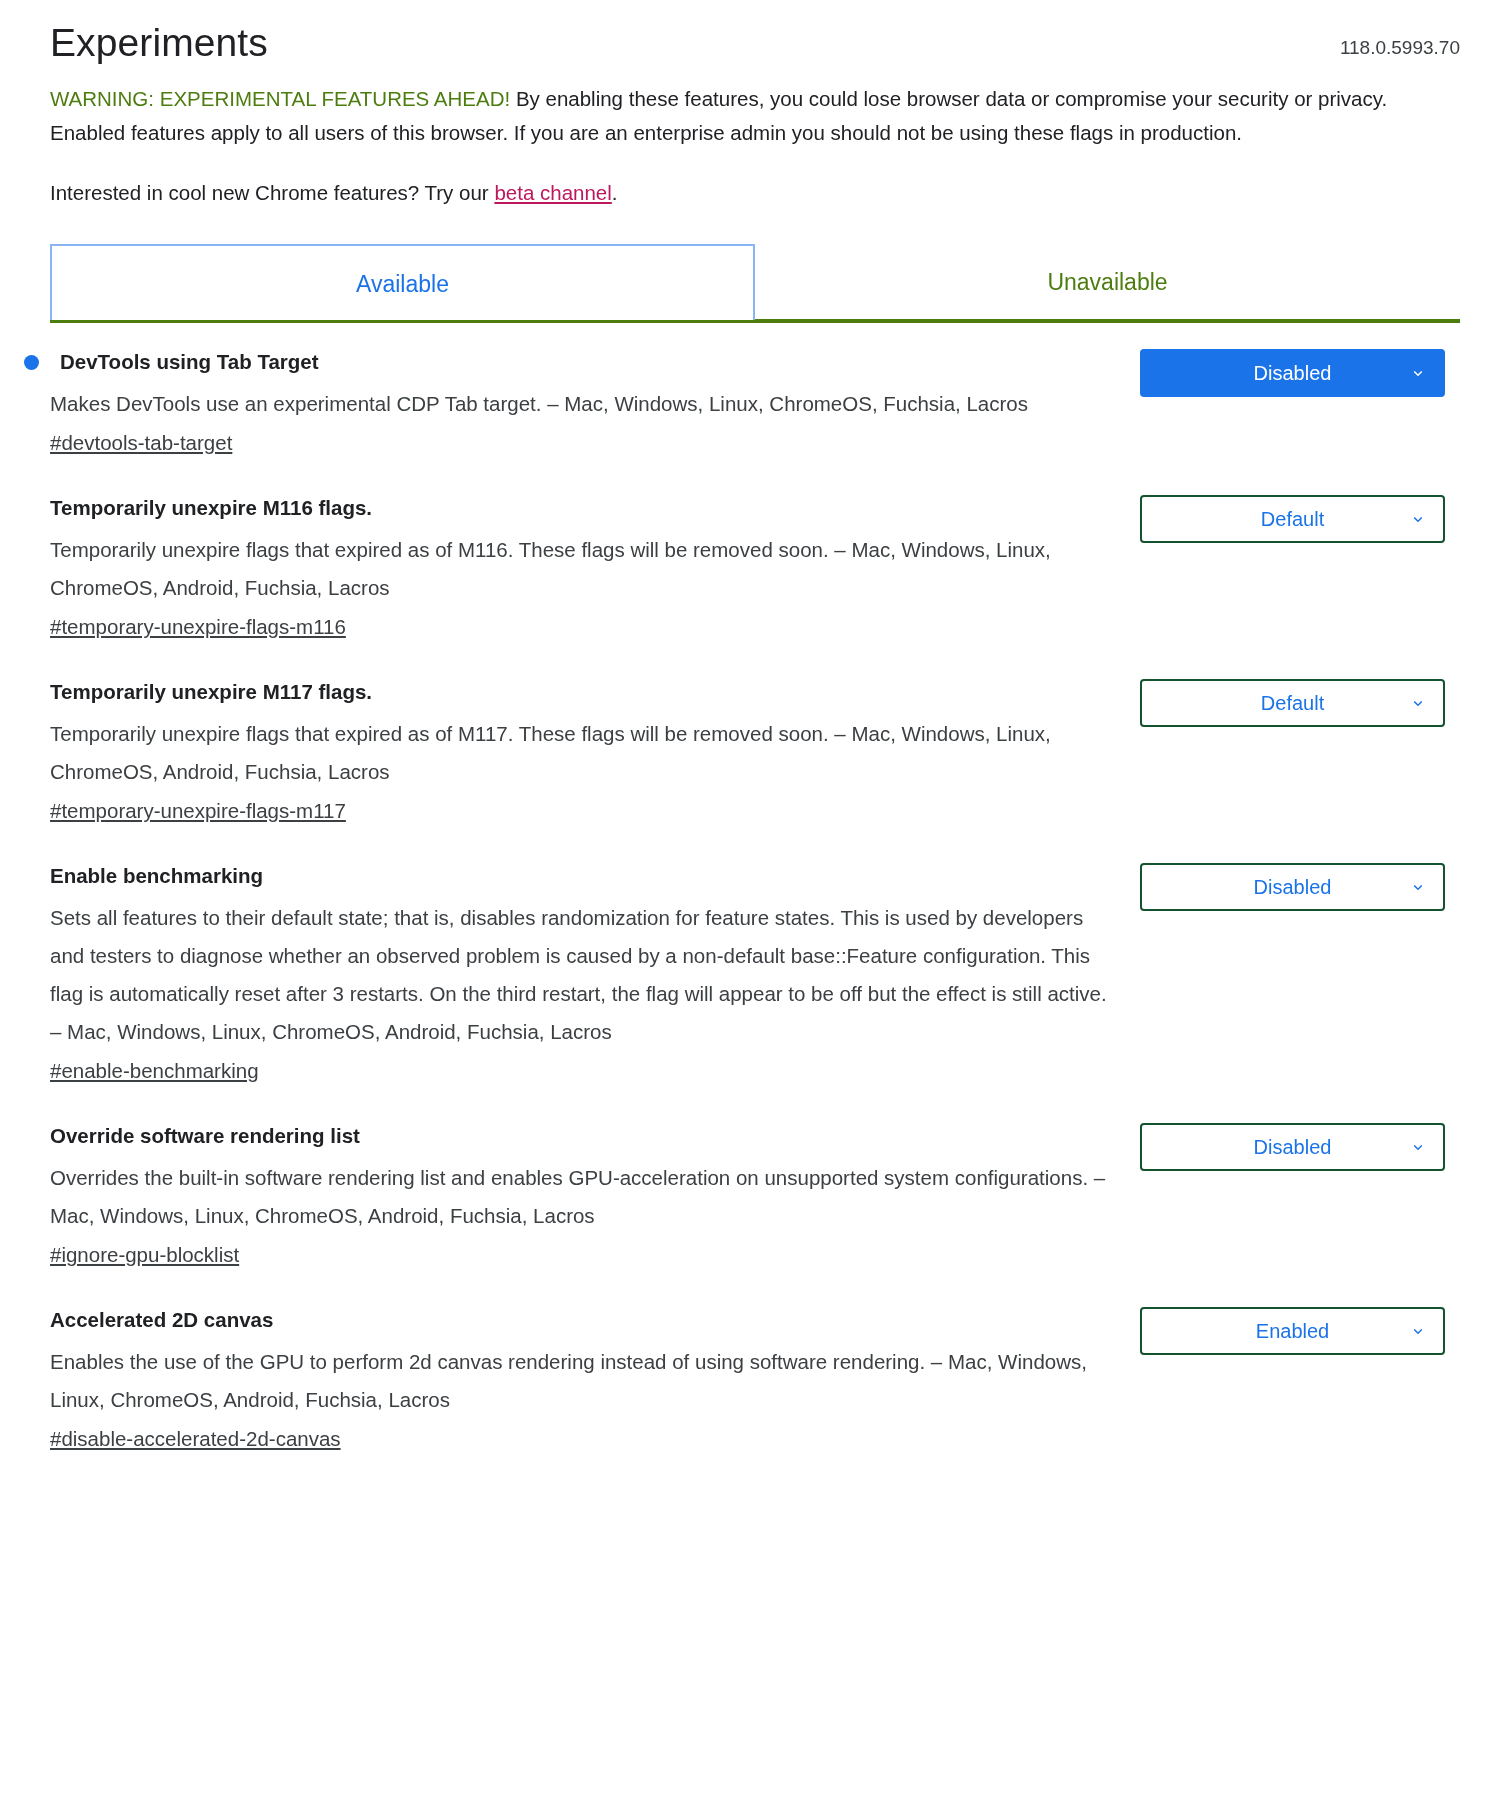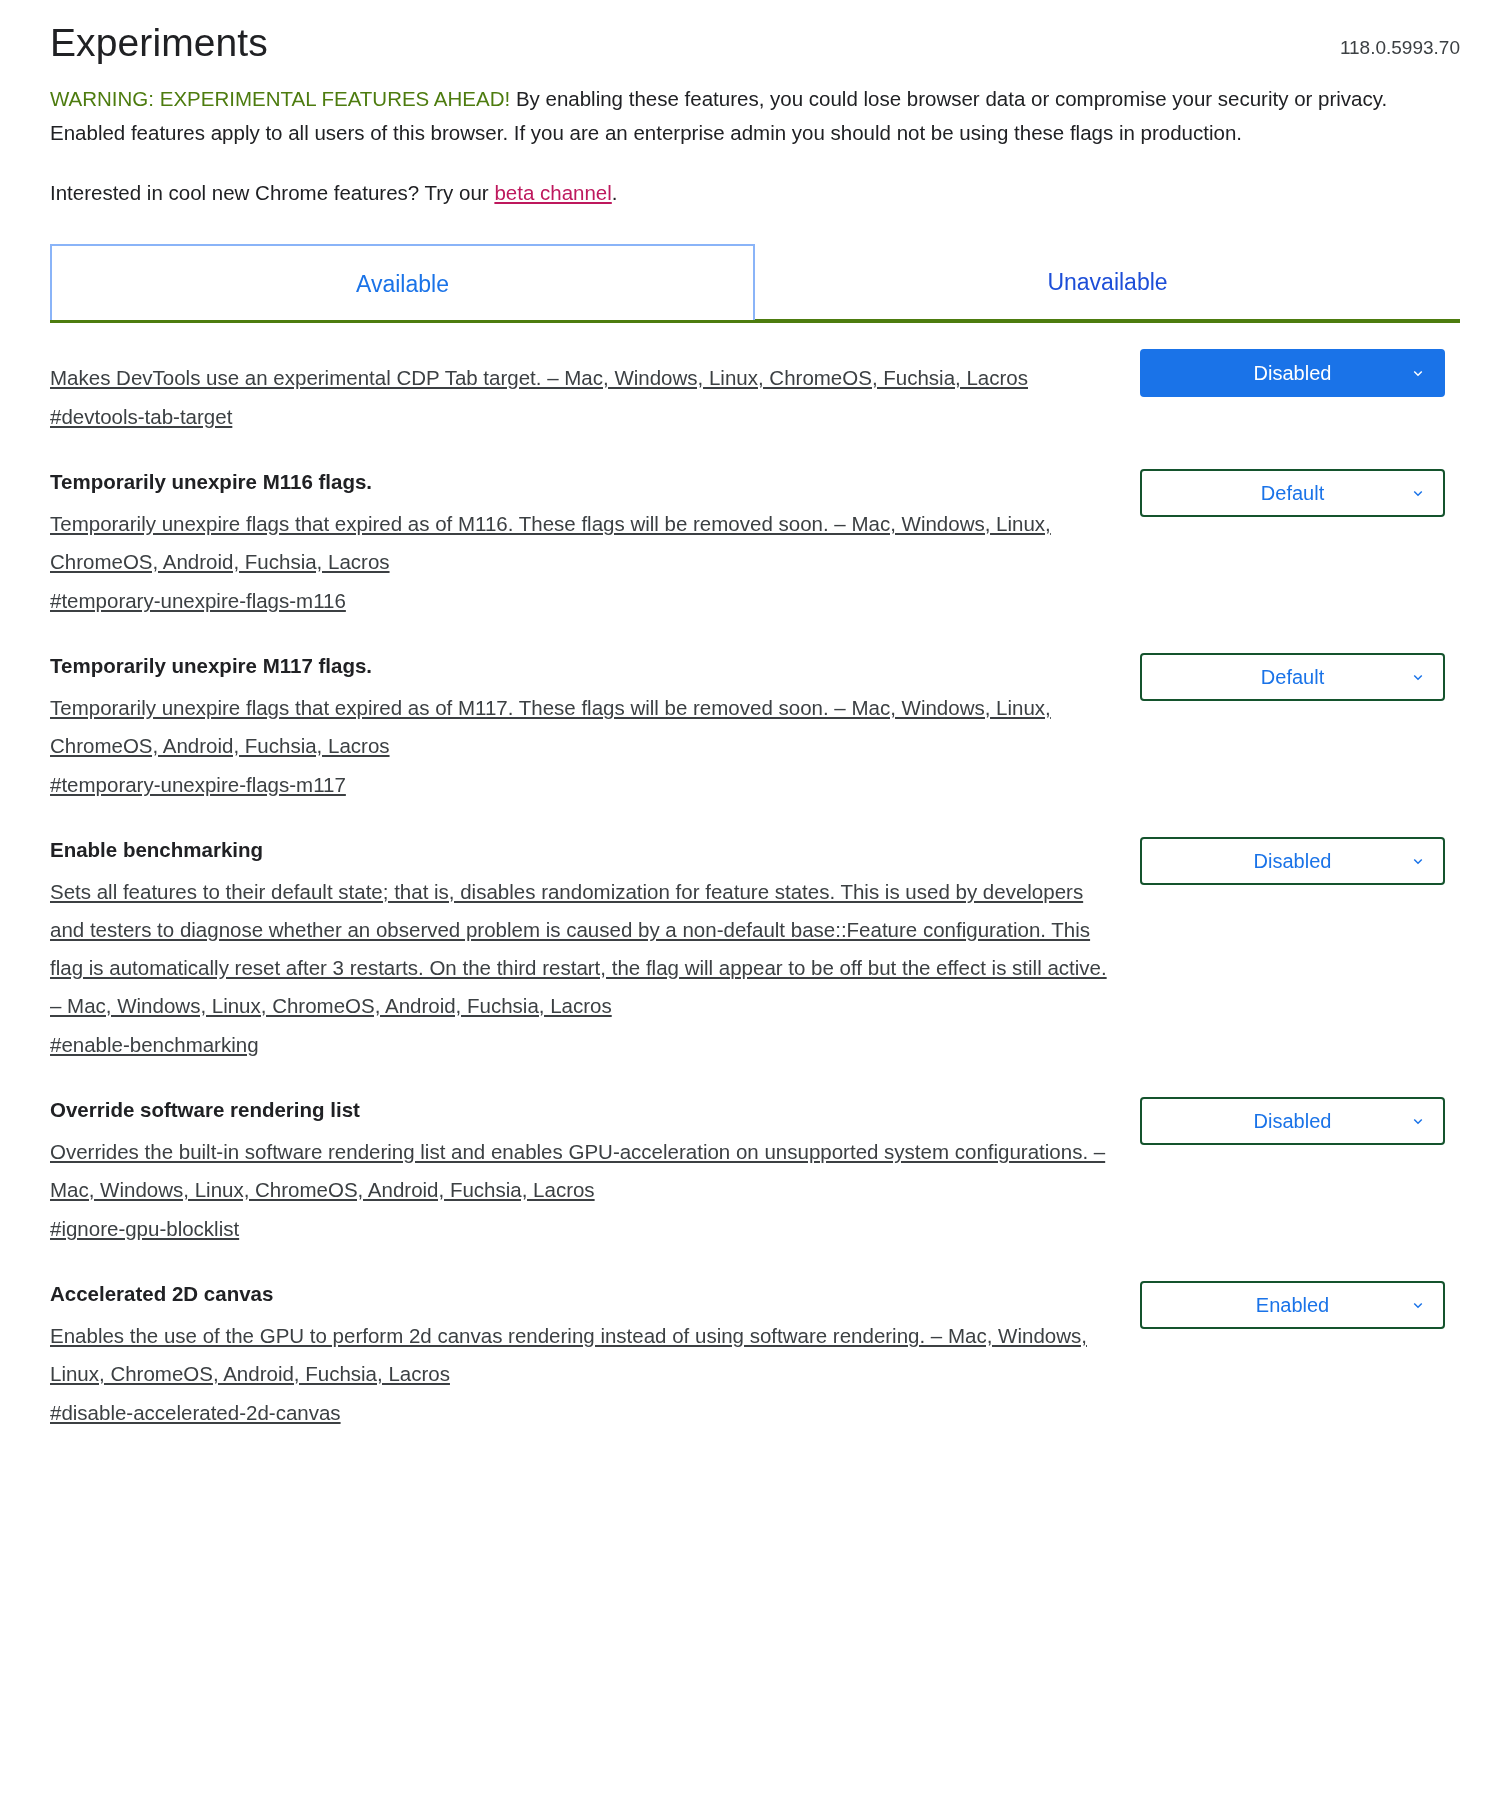--- a/index.html
+++ b/index.html
@@ -66,21 +66,21 @@
     display: flex;
     border-bottom: 4px solid #4d7c0f;
     position: relative;
   }
   .tab {
     flex: 0 0 50%;
     text-align: center;
     font-size: 23px;
     line-height: 28px;
     padding: 24px 0 22px 0;
-    color: #1d4ed8;
+    color: #4d7c0f;
     cursor: pointer;
     background: #fff;
   }
   .tab.selected {
     color: #1a73e8;
     border: 2px solid #8ab4f8;
     border-bottom: none;
     margin-bottom: -1px;
   }
   
@@ -118,21 +118,20 @@
     font-size: 20.5px;
     font-weight: bold;
     line-height: 26px;
     color: #202124;
   }
   .exp-desc {
     margin-top: 10px;
     font-size: 20.5px;
     line-height: 38px;
     color: #3c4043;
-    text-decoration: underline;
   }
   .exp-perm {
     margin-top: 4px;
     font-size: 20.5px;
     line-height: 32px;
     color: #3c4043;
     text-decoration: underline;
     display: inline-block;
     cursor: pointer;
   }
@@ -193,20 +192,24 @@
 
   <div class="tabs">
     <div class="tab selected">Available</div>
     <div class="tab">Unavailable</div>
   </div>
 
   <div class="experiments">
 
     <div class="experiment">
       <div class="exp-body">
+        <div class="exp-title-row">
+          <span class="dot"></span>
+          <span class="exp-title">DevTools using Tab Target</span>
+        </div>
         <div class="exp-desc">Makes DevTools use an experimental CDP Tab target. – Mac, Windows, Linux, ChromeOS, Fuchsia, Lacros</div>
         <a class="exp-perm">#devtools-tab-target</a>
       </div>
       <div class="exp-control">
         <div class="select filled">
           <span>Disabled</span>
           <span class="caret">
             <svg viewBox="0 0 24 24" width="18" height="18">
                 <path d="M7 10l5 5 5-5" fill="none" stroke="#ffffff" stroke-width="2"></path>
               </svg>

